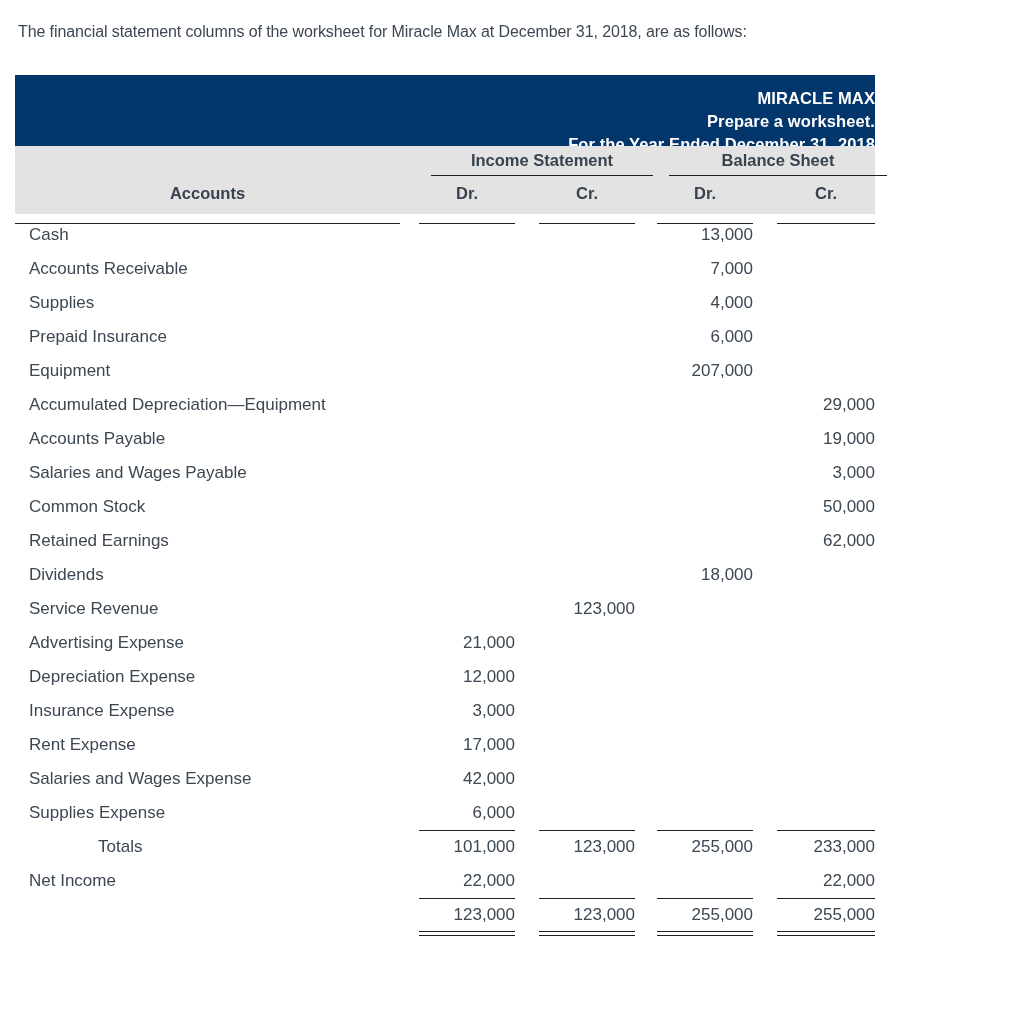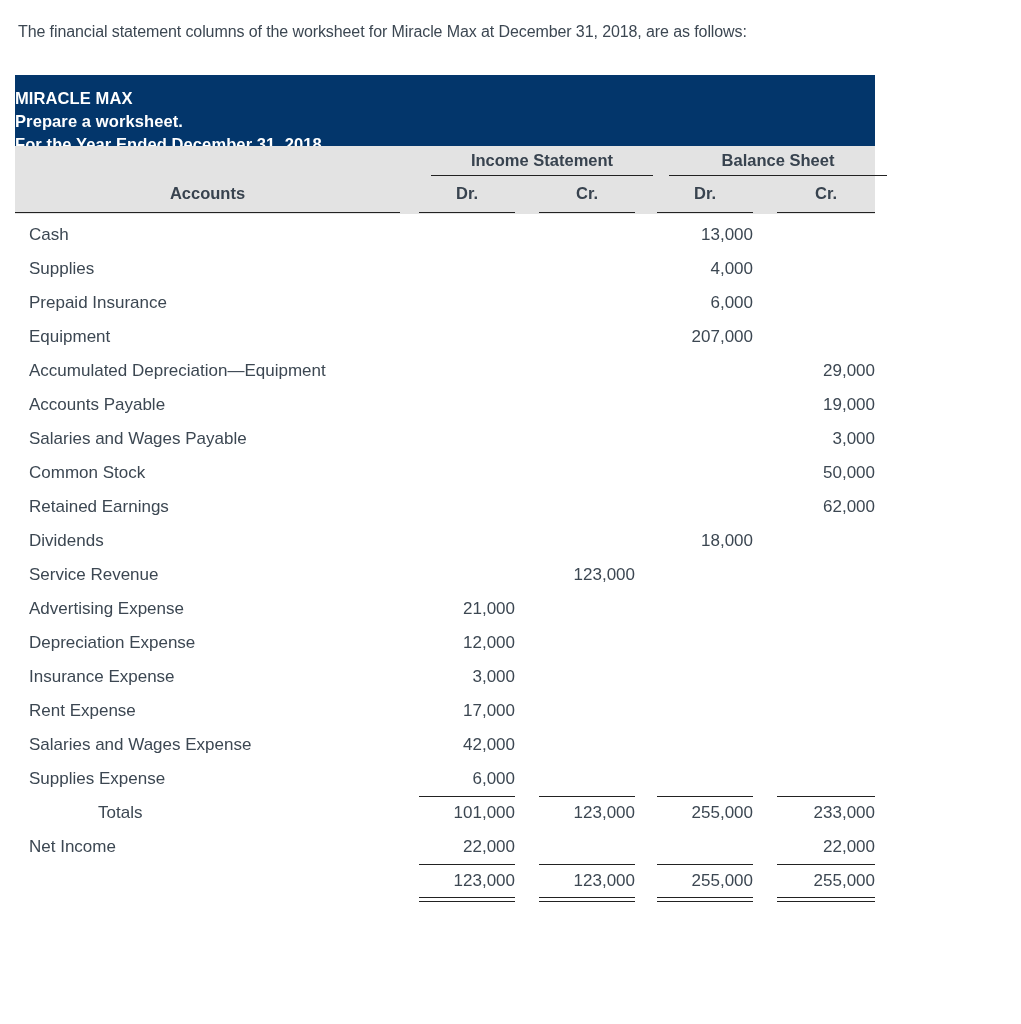--- a/index.html
+++ b/index.html
@@ -30,21 +30,21 @@
     position: absolute;
     left: 15px;
     top: 75px;
     width: 860px;
   }
 
   
   .title-block {
     background: #03366b;
     color: #ffffff;
-    text-align: left;
+    text-align: right;
     padding: 12px 0 10px 0;
     height: 71px;
     box-sizing: border-box;
   }
   .title-line {
     font-weight: bold;
     font-size: 16.5px;
     line-height: 23px;
     letter-spacing: 0.1px;
   }
@@ -83,21 +83,21 @@
     height: 36px;
   }
   .sub {
     position: absolute;
     top: 3px;
     text-align: center;
     font-weight: bold;
     font-size: 16.5px;
     line-height: 24px;
     border-bottom: 1.3px solid #222;
-    padding-bottom: 7px;
+    padding-bottom: 18px;
   }
   .sub-accounts { left: 0px;   width: 385px; }
   .sub-c0 { left: 404px; width: 96px; }
   .sub-c1 { left: 524px; width: 96px; }
   .sub-c2 { left: 642px; width: 96px; }
   .sub-c3 { left: 762px; width: 98px; }
 
   
   .body {
     position: relative;
@@ -177,20 +177,27 @@
 
   <div class="body" id="body">
       <div class="row">
         <div class="acct">Cash</div>
         <div class="num c0"></div>
         <div class="num c1"></div>
         <div class="num c2">13,000</div>
         <div class="num c3"></div>
       </div>
       <div class="row">
+        <div class="acct">Accounts Receivable</div>
+        <div class="num c0"></div>
+        <div class="num c1"></div>
+        <div class="num c2">7,000</div>
+        <div class="num c3"></div>
+      </div>
+      <div class="row">
         <div class="acct">Supplies</div>
         <div class="num c0"></div>
         <div class="num c1"></div>
         <div class="num c2">4,000</div>
         <div class="num c3"></div>
       </div>
       <div class="row">
         <div class="acct">Prepaid Insurance</div>
         <div class="num c0"></div>
         <div class="num c1"></div>

